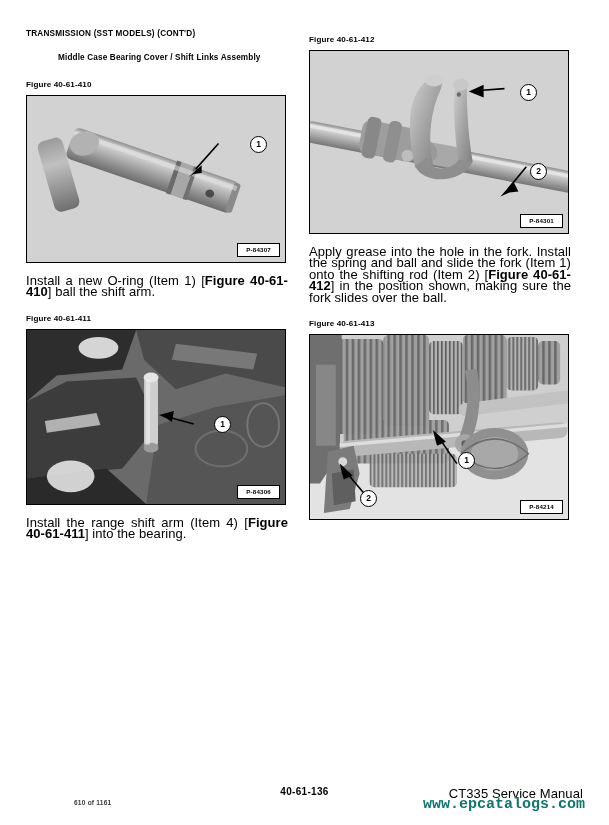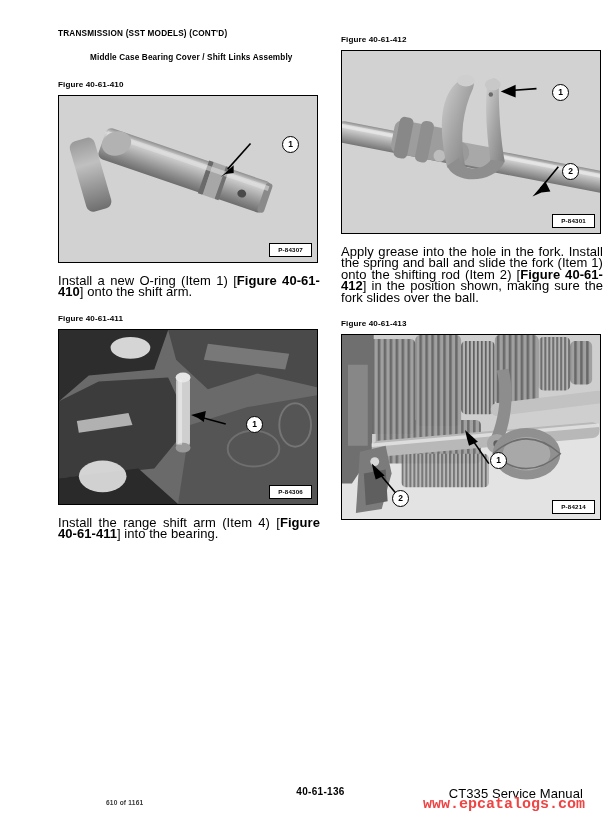--- a/index.html
+++ b/index.html
@@ -1,20 +1,20 @@
 <!DOCTYPE html>
 <html><head>
 <meta charset="utf-8">
 <style>
   html,body{margin:0;padding:0;background:#fff;}
   body{width:609px;height:825px;position:relative;overflow:hidden;
        font-family:"Liberation Sans",sans-serif;color:#000;
        -webkit-font-smoothing:antialiased;}
 
-  .page{position:absolute;inset:0;background:#ffffff;margin-left:32px;}
+  .page{position:absolute;inset:0;background:#ffffff;}
 
   .col{position:absolute;width:262px;}
   .col-left{left:26px;top:28px;}
   .col-right{left:309px;top:28px;}
 
   .hdr-title{font-size:8.2px;font-weight:bold;letter-spacing:.2px;
              line-height:11px;margin-bottom:13px;white-space:nowrap;}
   .hdr-sub{font-size:8.2px;font-weight:bold;letter-spacing:.15px;
            line-height:11px;margin-bottom:17px;white-space:nowrap;padding-left:32px;}
 
@@ -51,21 +51,21 @@
   
   .footer{position:absolute;left:0;right:0;bottom:0;height:48px;}
   .foot-pageidx{position:absolute;left:74px;top:22px;font-size:6.6px;
                 font-weight:bold;color:#3a3a3a;letter-spacing:.2px;}
   .foot-pagenum{position:absolute;left:50%;transform:translateX(-50%);
                 top:9px;font-size:10px;font-weight:bold;letter-spacing:.3px;}
   .foot-manual{position:absolute;right:26px;top:9px;font-size:13px;
                font-weight:normal;letter-spacing:.1px;}
   .watermark{position:absolute;right:24px;top:19px;
              font-family:"Liberation Mono","DejaVu Sans Mono",monospace;
-             font-size:15px;font-weight:bold;color:#ef4444;letter-spacing:0px;}
+             font-size:15px;font-weight:bold;color:#0f766e;letter-spacing:0px;}
 </style>
 </head>
 <body>
 
 <div class="page">
 
   <div class="col col-left">
 
     <div class="hdr-title">TRANSMISSION (SST MODELS) (CONT'D)</div>
     <div class="hdr-sub">Middle Case Bearing Cover / Shift Links Assembly</div>
@@ -112,21 +112,21 @@
           <ellipse cx="58" cy="48" rx="15" ry="12" fill="#b2b2b2" transform="rotate(-18 58 48)"></ellipse>
 
           <line x1="193" y1="48" x2="170" y2="74" stroke="#000" stroke-width="1.6"></line>
           <polygon points="163,82 176,70 176,78 168,79" fill="#000"></polygon>
         </svg>
       </div>
       <div class="callout" style="right:18px;top:40px;">1</div>
       <div class="pid">P-84307</div>
     </div>
 
-    <div class="para"><span>Install a new O-ring (Item 1) [</span><b>Figure 40-61-410</b><span>] onto the shift arm.</span></div>
+    <div class="para"><span>Install a new O-ring (Item 1) [</span><b>Figure 40-61-410</b><span>] ball the shift arm.</span></div>
 
     <div class="gapA"></div>
 
     <div class="fig-label">Figure 40-61-411</div>
 
     <div class="figbox h2">
       <div class="photo">
         <svg viewBox="0 0 260 176" preserveAspectRatio="none">
           <rect x="0" y="0" width="260" height="176" fill="#6a6a6a"></rect>
 

